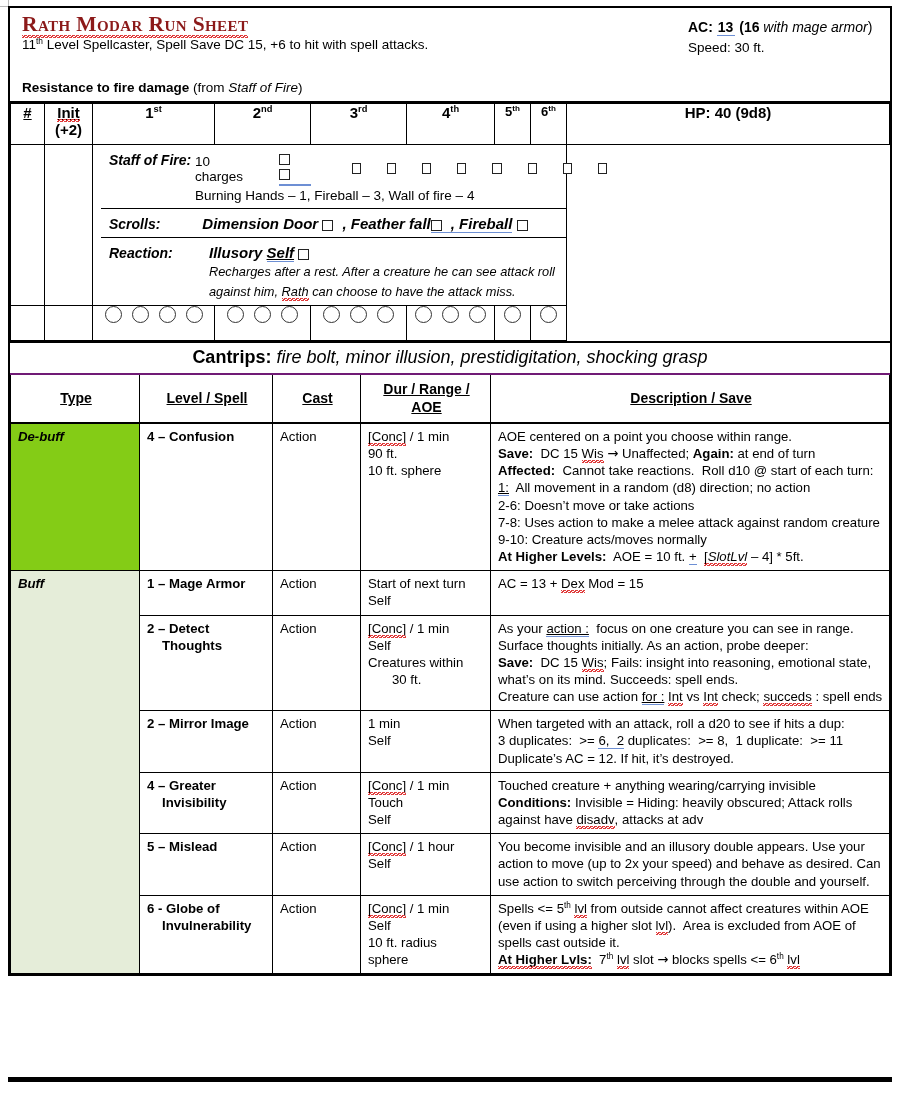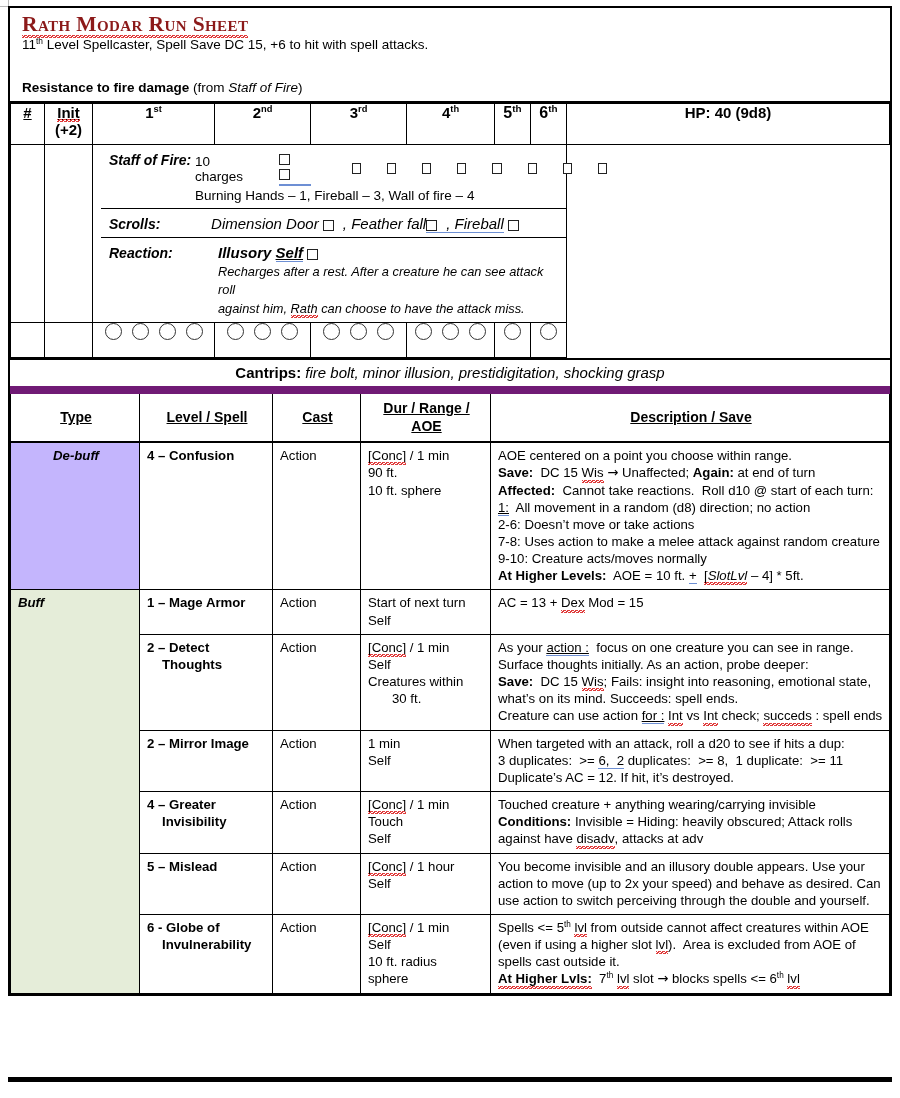--- a/index.html
+++ b/index.html
@@ -115,40 +115,40 @@
     padding: 0;
   }
   .slot-head td {
     text-align: center;
     vertical-align: middle;
     font-weight: bold;
     font-size: 15px;
     height: 40px;
     padding: 2px 0;
   }
-  .slot-head td.small { font-size: 16px; }
+  .slot-head td.small { font-size: 13px; }
   .u { text-decoration: underline; }
   sup { font-size: 0.62em; vertical-align: super; line-height: 0; }
 
   .hp-cell {
     font-weight: bold;
     font-size: 15px;
     text-align: center;
     vertical-align: middle;
   }
 
   
   .blockcell { padding: 0 !important; }
   .itemrow {
     display: flex;
     border-bottom: 1px solid #000;
     box-sizing: border-box;
     margin-left: 8px;
   }
-  .itemrow.last { border-bottom: 0; gap: 9px; }
+  .itemrow.last { border-bottom: 0; }
   .itemlabel {
     flex: 0 0 94px;
     font-weight: bold;
     font-style: italic;
     font-size: 14px;
     padding: 7px 0 4px 8px;
     box-sizing: border-box;
   }
   .itembody {
     flex: 1 1 auto;
@@ -169,21 +169,21 @@
     vertical-align: middle;
   }
   .cb-underline { border-bottom: 2px solid #6d8fd4; padding-bottom: 3px; display:inline-block; }
   .staff-sub {
     text-align: left;
     font-size: 13.5px;
     margin-top: 2px;
     padding-right: 28px;
   }
   .scroll-line {
-    font-weight: normal;
+    font-weight: bold;
     font-style: italic;
     font-size: 15px;
     text-align: center;
     padding-right: 18px;
   }
   .react-main {
     font-weight: bold;
     font-style: italic;
     font-size: 15px;
     padding-left: 14px;
@@ -205,24 +205,24 @@
     height: 15px;
     border: 1.5px solid #333;
     border-radius: 50%;
     margin: 0 5px;
     background: #fff;
   }
 
   
   .cantrips {
     text-align: center;
-    font-size: 15px;
+    font-size: 18px;
     padding: 4px 0 5px 0;
     border-top: 2px solid #000;
-    border-bottom: 8px solid #701a75;
+    border-bottom: 2px solid #701a75;
   }
   .cantrips b { font-weight: bold; }
   .cantrips i { font-style: italic; }
 
   
   table.spells {
     border-collapse: collapse;
     width: 100%;
     table-layout: fixed;
   }
@@ -242,21 +242,21 @@
     border-bottom: 2px solid #000;
     border-top: 0;
   }
   td.typecell {
     font-weight: bold;
     font-style: italic;
     font-size: 14.5px;
     padding-left: 10px;
     padding-top: 6px;
   }
-  td.type-debuff { background: #c4b5fd; text-align: center; }
+  td.type-debuff { background: #84cc16; }
   td.type-buff  { background: #e5edd9; }
   td.spellname { font-weight: bold; padding-left: 9px; padding-top: 6px; }
   td.spellname .ind { display: block; padding-left: 15px; }
   td.castcell { padding-top: 6px; }
   td.durcell  { padding-top: 6px; }
   td.desccell { padding-top: 5px; }
   td.desccell b { font-weight: bold; }
   .indent { display: inline-block; padding-left: 24px; }
   .arrow { font-family: "DejaVu Sans", sans-serif; }
 
@@ -282,20 +282,28 @@
 <div class="page">
   <div class="tiny-corner"></div>
 
   <div class="sheet-frame">
 
     <div class="hdr">
       <div class="hdr-left">
         <div class="title squiggle">Rath Modar Run Sheet</div>
         <div class="subtitle"><span>11</span><sup>th</sup><span> Level Spellcaster, Spell Save DC 15, +6 to hit with spell attacks.</span></div>
         <div class="resist"><b>Resistance to fire damage</b><span> (from </span><i>Staff of Fire</i><span>)</span></div>
+      </div>
+      <div class="hdr-right">
+        <div class="ac-line">
+          <span class="lbl">AC:</span>
+          <span class="formfield">13</span>
+          <b>(16</b><i> with mage armor</i><span>)</span>
+        </div>
+        <div class="speed-line">Speed: 30 ft.</div>
       </div>
     </div>
 
     <table class="tbl">
       <colgroup>
         <col style="width:34px">
           <col style="width:48px">
         <col style="width:122px">
           <col style="width:96px">
           <col style="width:96px">

